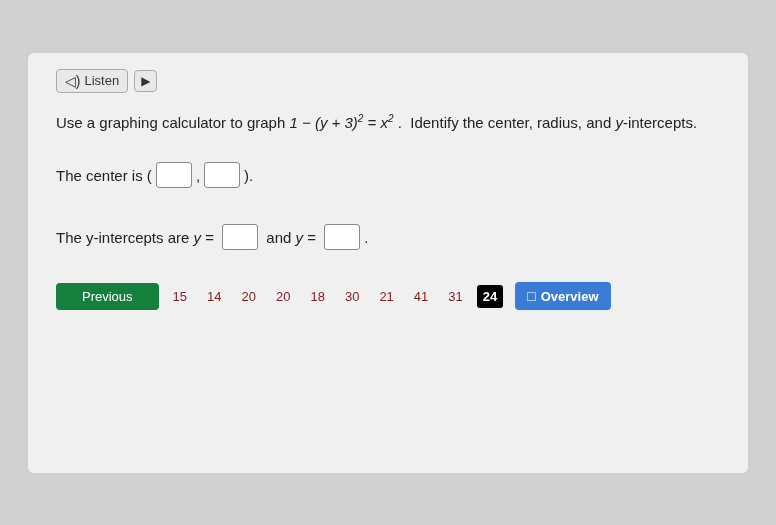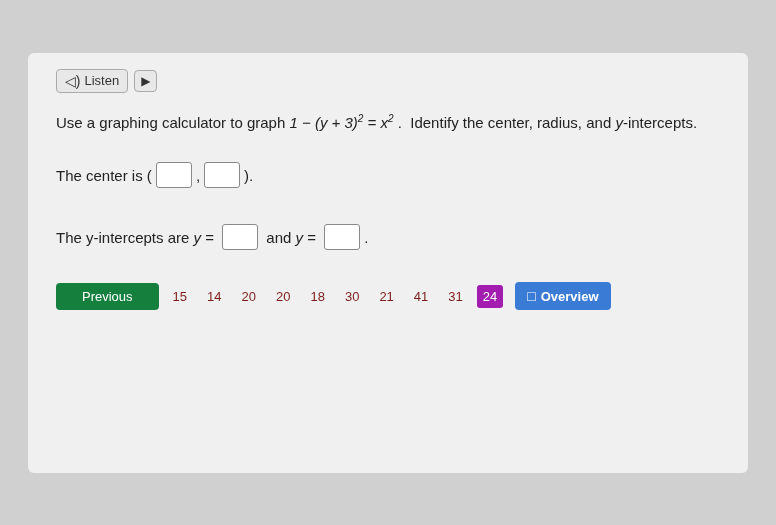--- a/index.html
+++ b/index.html
@@ -107,24 +107,24 @@
       font-weight: normal;
     }
     .page-num {
       font-size: 13px;
       color: #7f1d1d;
       padding: 4px 6px;
       cursor: pointer;
       border-radius: 3px;
     }
     .page-num.active {
-      background: #a21caf;
+      background: #000000;
       color: #fff;
       border-radius: 3px;
-      font-weight: normal;
+      font-weight: bold;
     }
     .overview-btn {
       display: flex;
       align-items: center;
       gap: 5px;
       background: #3a7bd5;
       color: #fff;
       border: none;
       border-radius: 4px;
       padding: 6px 12px;

